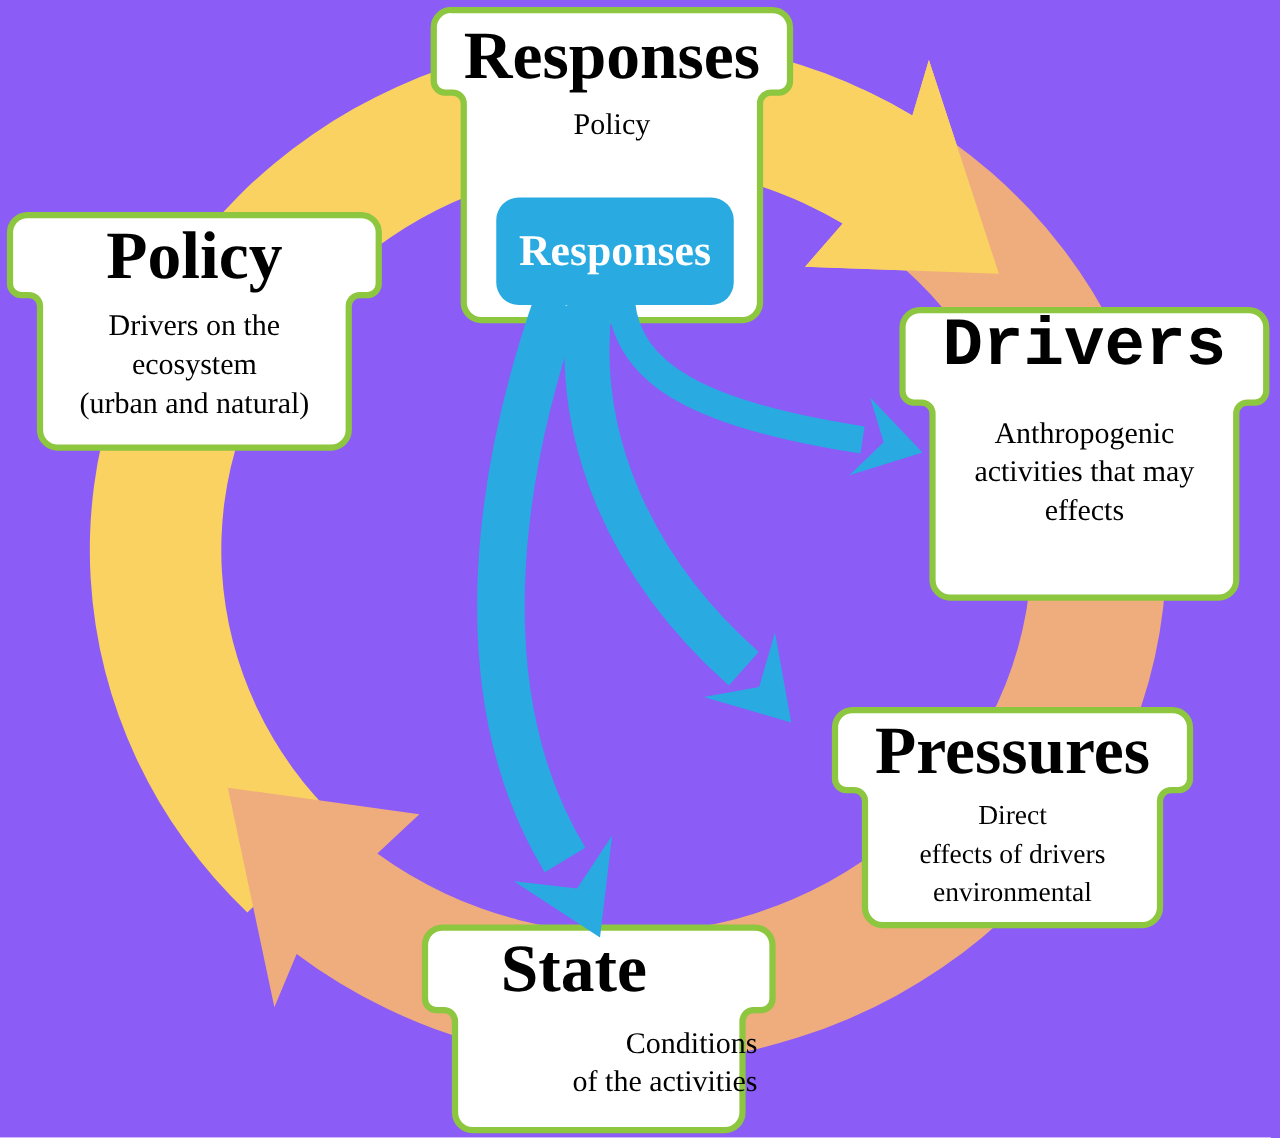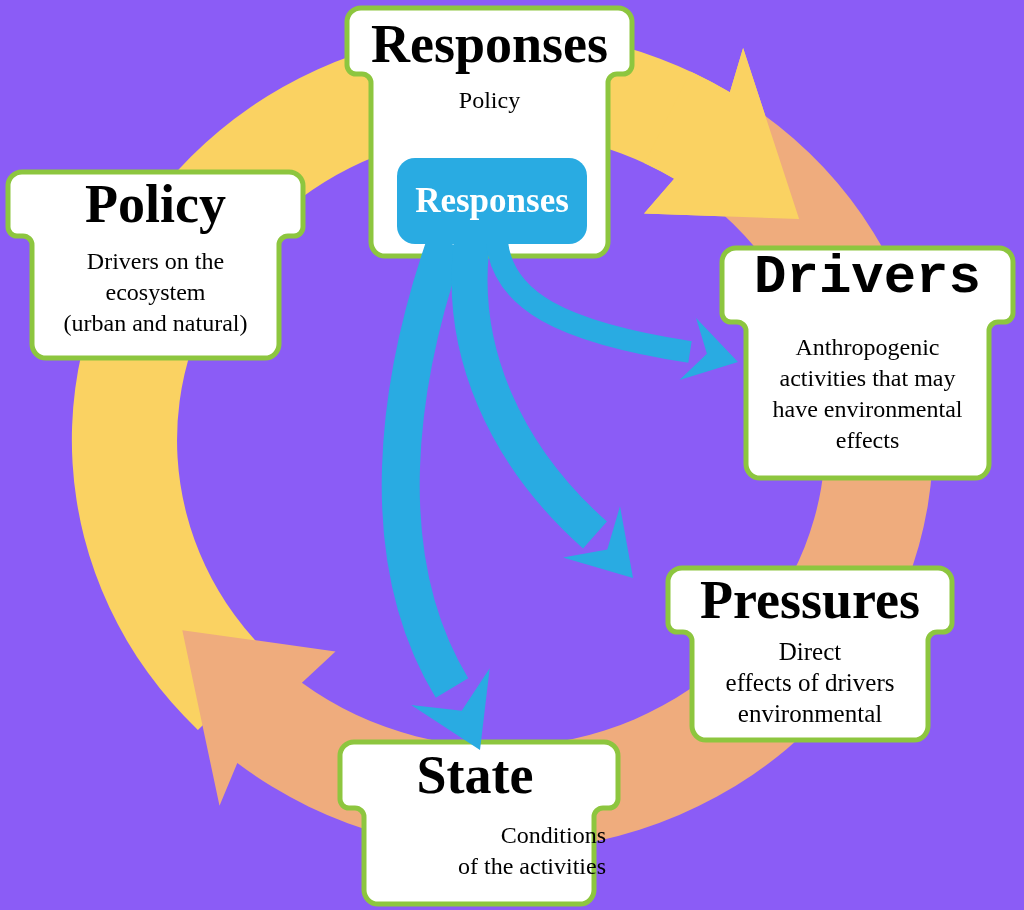--- a/index.html
+++ b/index.html
@@ -19,21 +19,21 @@
     font-size:54px;line-height:60px;
     text-align:center;color:#000000;
     white-space:nowrap;
   }
   .sub{
     position:absolute;
     font-size:24px;line-height:31px;
     text-align:center;color:#000000;
   }
   .sub div{white-space:nowrap;}
-  .sub-sm{font-size:25px;}
+  .sub-sm{font-size:22px;}
   .solutions-label{
     position:absolute;left:397px;top:158px;width:190px;height:86px;
     line-height:86px;text-align:center;
     font-size:35px;font-weight:bold;color:#ffffff;
     white-space:nowrap;
   }
 </style>
 </head>
 <body>
 
@@ -76,30 +76,29 @@
   <div class="sub" style="left:20px;top:246px;width:271px;">
     <div>Drivers on the</div>
     <div>ecosystem</div>
     <div>(urban and natural)</div>
   </div>
 
   <div class="title" style="left:722px;top:248px;width:291px;font-family:Liberation Mono, monospace;">Drivers</div>
   <div class="sub" style="left:734px;top:332px;width:267px;">
     <div>Anthropogenic</div>
     <div>activities that may</div>
-    <div>have environmental</div>
     <div>effects</div>
   </div>
 
   <div class="title" style="left:668px;top:570px;width:284px;text-align:center;">Pressures</div>
   <div class="sub sub-sm" style="left:680px;top:636px;width:260px;">
     <div>Direct</div>
     <div>effects of drivers</div>
     <div>environmental</div>
   </div>
 
-  <div class="title" style="left:336px;top:745px;width:278px;font-family:Liberation Serif, serif;">State</div>
+  <div class="title" style="left:320px;top:745px;width:278px;font-family:Liberation Serif, serif;">State</div>
   <div class="sub" style="left:352px;top:820px;width:254px;text-align:right;">
     <div>Conditions</div>
     <div>of the activities</div>
   </div>
 
 </div>
 
 </body></html>

